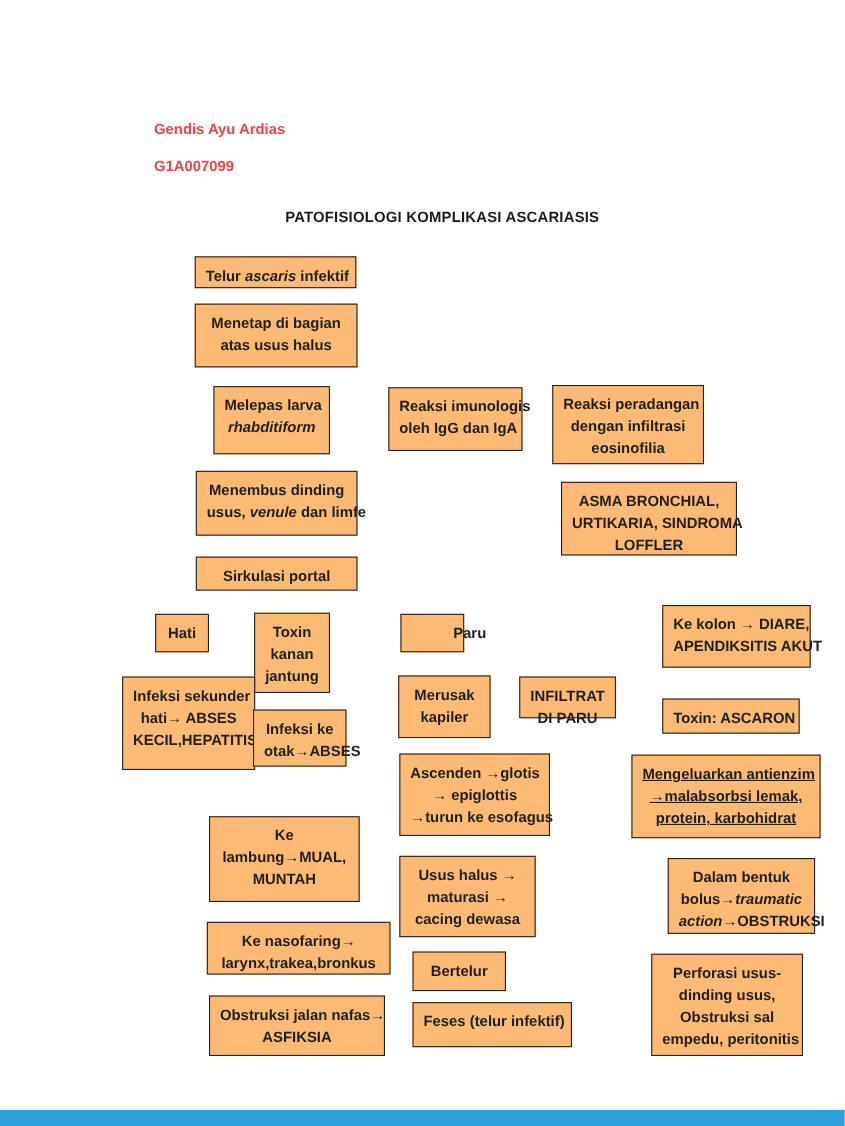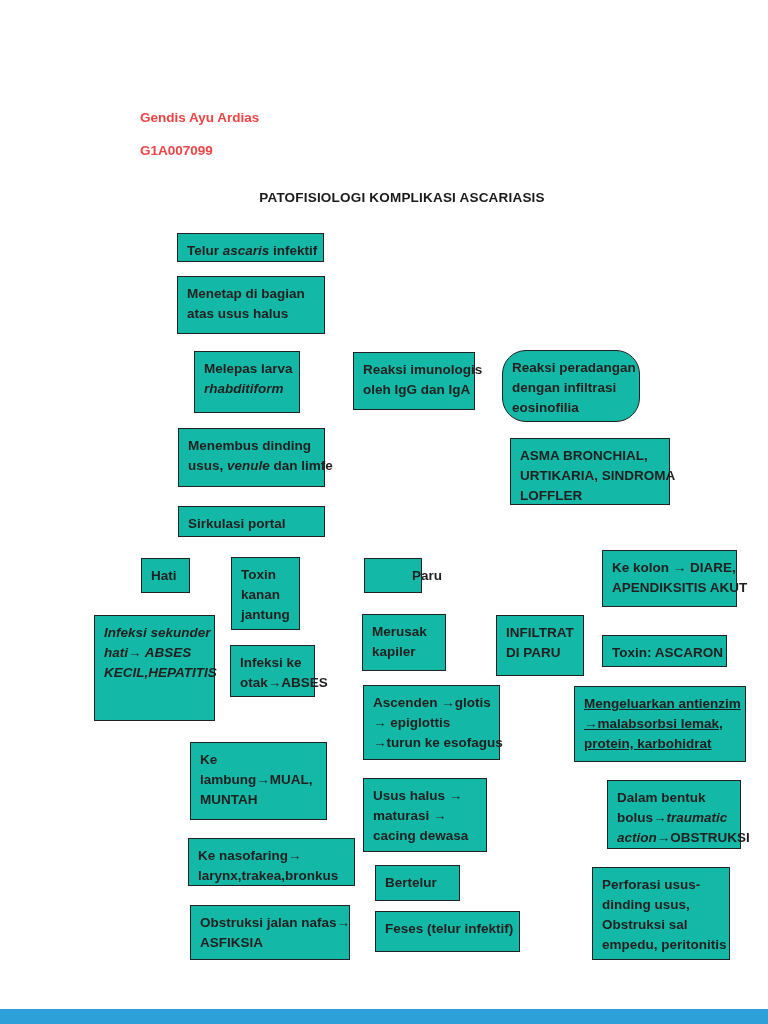--- a/index.html
+++ b/index.html
@@ -34,26 +34,27 @@
     text-align: center;
     font-size: 13.5px;
     font-weight: 700;
     letter-spacing: 0.2px;
     color: #1a1a1a;
   }
   .box {
     position: absolute;
     box-sizing: border-box;
     border: 1.5px solid #222222;
-    background: #14b8a6;
+    background: #fdba74;
     padding: 7px 9px;
     font-size: 13.5px;
     font-weight: 600;
     color: #1f1f1f;
     line-height: 20px;
+    text-align: center;
   }
   .box .line {
     white-space: nowrap;
   }
   .box .line .it {
     font-style: italic;
   }
   .bottom-bar {
     position: absolute;
     left: 0;
@@ -77,21 +78,21 @@
         <div class="line"><span>atas usus halus</span></div>
       </div>
       <div class="box" style="left: 194px; top: 351px; width: 106px; height: 62px;">
         <div class="line"><span>Melepas larva</span></div>
         <div class="line"><span class="it">rhabditiform</span></div>
       </div>
       <div class="box" style="left: 353px; top: 352px; width: 122px; height: 58px;">
         <div class="line"><span>Reaksi imunologis</span></div>
         <div class="line"><span>oleh IgG dan IgA</span></div>
       </div>
-      <div class="box" style="left: 502px; top: 350px; width: 138px; height: 72px; border-radius: 24px;">
+      <div class="box" style="left: 502px; top: 350px; width: 138px; height: 72px;">
         <div class="line"><span>Reaksi peradangan</span></div>
         <div class="line"><span>dengan infiltrasi</span></div>
         <div class="line"><span>eosinofilia</span></div>
       </div>
       <div class="box" style="left: 178px; top: 428px; width: 147px; height: 59px;">
         <div class="line"><span>Menembus dinding</span></div>
         <div class="line"><span>usus, </span><span class="it">venule</span><span> dan limfe</span></div>
       </div>
       <div class="box" style="left: 510px; top: 438px; width: 160px; height: 67px;">
         <div class="line"><span>ASMA BRONCHIAL,</span></div>
@@ -109,34 +110,34 @@
         <div class="line"><span>kanan</span></div>
         <div class="line"><span>jantung</span></div>
       </div>
       <div class="box" style="left: 364px; top: 558px; width: 56px; height: 35px; padding-left: 47px;">
         <div class="line"><span>Paru</span></div>
       </div>
       <div class="box" style="left: 602px; top: 550px; width: 135px; height: 57px;">
         <div class="line"><span>Ke kolon → DIARE,</span></div>
         <div class="line"><span>APENDIKSITIS AKUT</span></div>
       </div>
-      <div class="box" style="left: 94px; top: 615px; width: 121px; height: 106px; font-style: italic;">
+      <div class="box" style="left: 111px; top: 615px; width: 121px; height: 85px;">
         <div class="line"><span>Infeksi sekunder</span></div>
         <div class="line"><span>hati→ ABSES</span></div>
         <div class="line"><span>KECIL,HEPATITIS</span></div>
       </div>
       <div class="box" style="left: 230px; top: 645px; width: 85px; height: 52px;">
         <div class="line"><span>Infeksi ke</span></div>
         <div class="line"><span>otak→ABSES</span></div>
       </div>
       <div class="box" style="left: 362px; top: 614px; width: 84px; height: 57px;">
         <div class="line"><span>Merusak</span></div>
         <div class="line"><span>kapiler</span></div>
       </div>
-      <div class="box" style="left: 496px; top: 615px; width: 88px; height: 61px;">
+      <div class="box" style="left: 472px; top: 615px; width: 88px; height: 38px;">
         <div class="line"><span>INFILTRAT</span></div>
         <div class="line"><span>DI PARU</span></div>
       </div>
       <div class="box" style="left: 602px; top: 635px; width: 125px; height: 32px;">
         <div class="line"><span>Toxin: ASCARON</span></div>
       </div>
       <div class="box" style="left: 363px; top: 685px; width: 137px; height: 75px;">
         <div class="line"><span>Ascenden →glotis</span></div>
         <div class="line"><span>→ epiglottis</span></div>
         <div class="line"><span>→turun ke esofagus</span></div>

